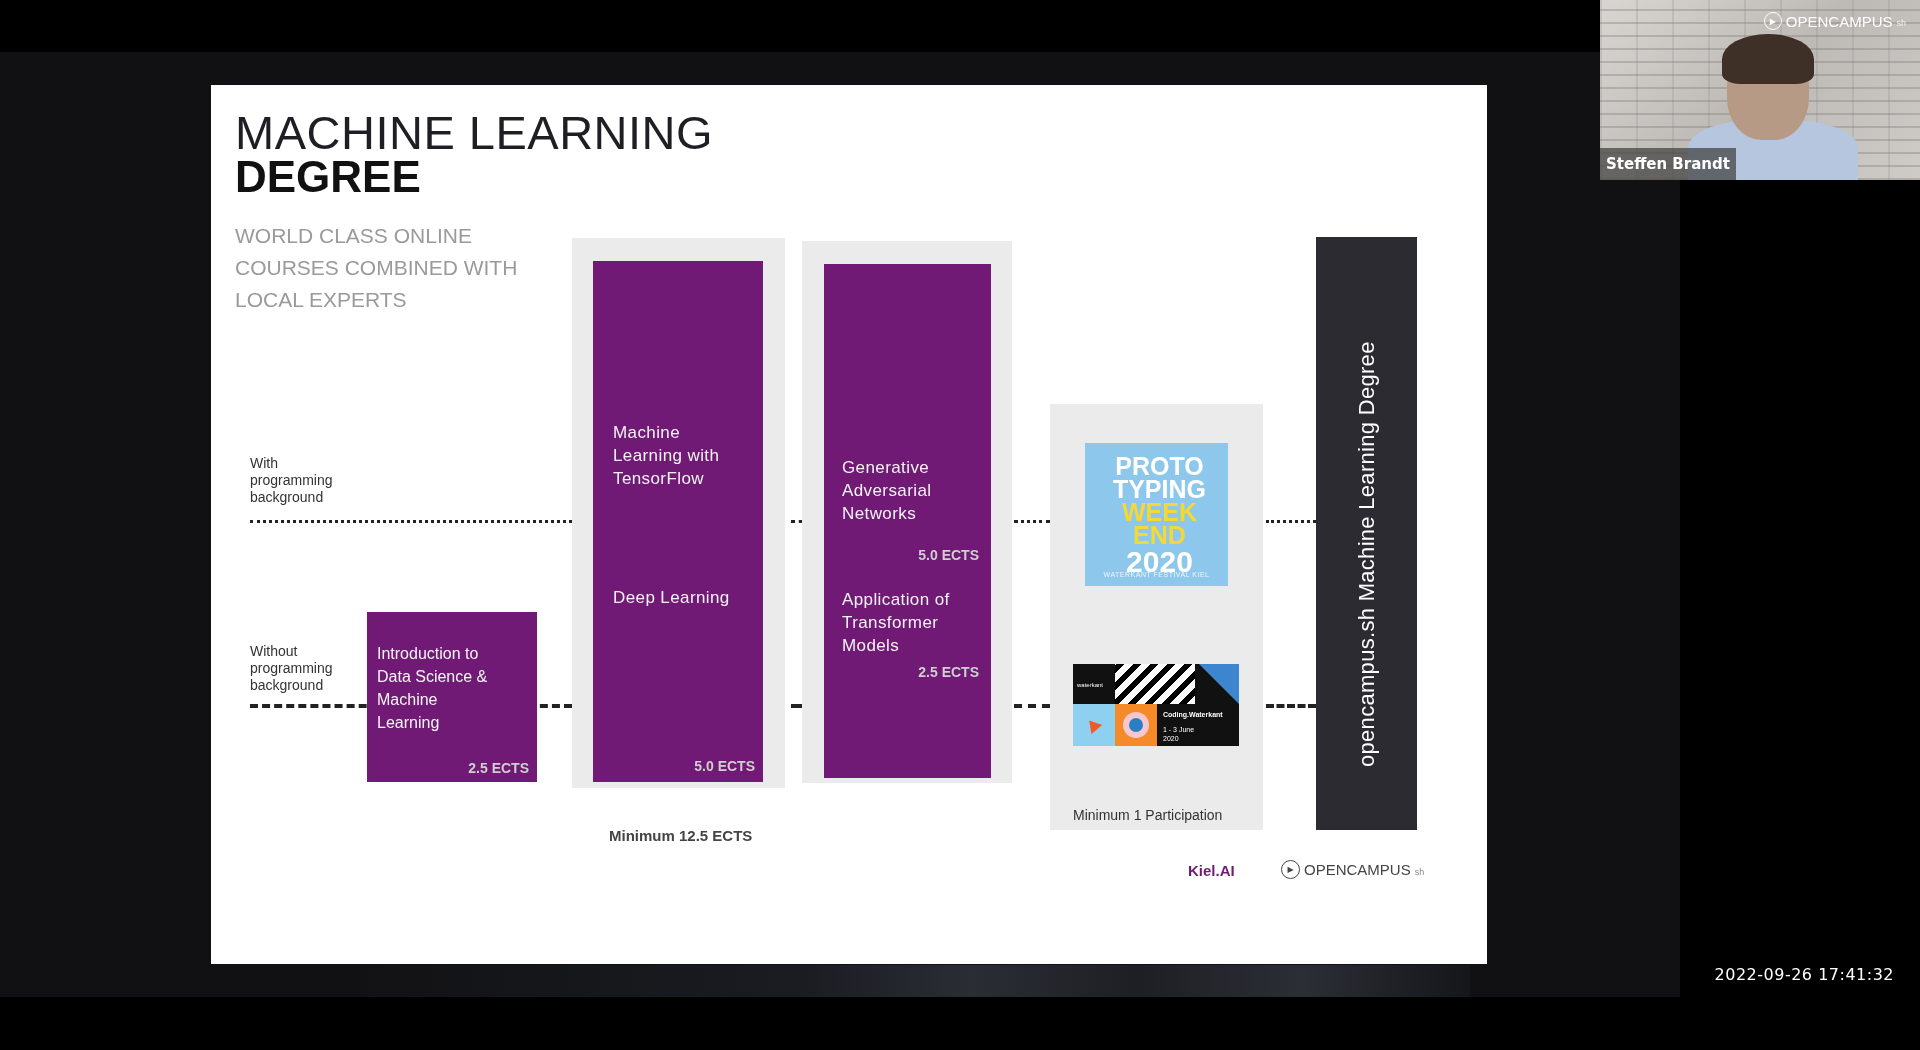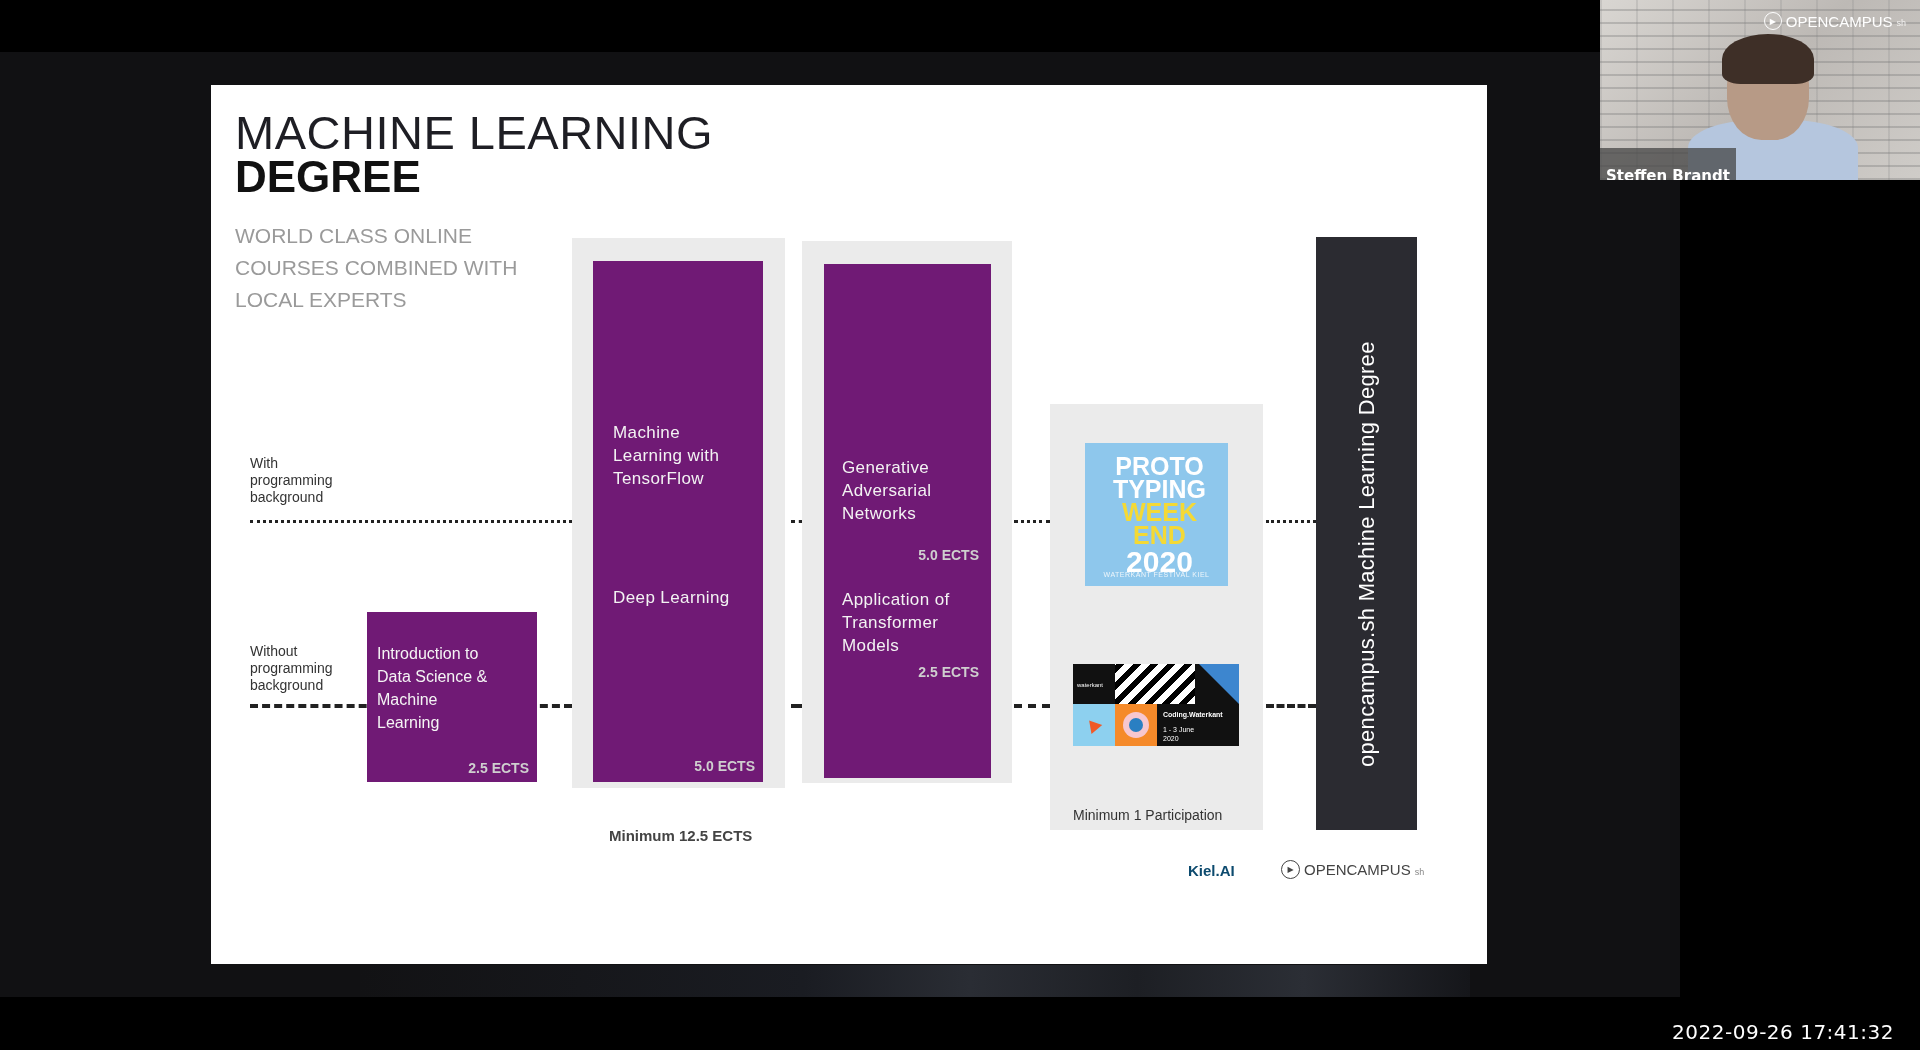--- a/index.html
+++ b/index.html
@@ -1,35 +1,35 @@
 <!DOCTYPE html>
 <html><head>
 <meta charset="utf-8">
 <style>
   html, body { margin:0; padding:0; }
   body { width:1920px; height:1050px; background:#000; position:relative; overflow:hidden; font-family:"Liberation Sans", sans-serif; }
   .topbar { position:absolute; left:0; top:0; width:1920px; height:52px; background:#000; }
   .stage { position:absolute; left:0; top:52px; width:1680px; height:945px; background:#111113; }
   .stage-bottom-texture { position:absolute; left:360px; top:965px; width:1110px; height:32px; background:linear-gradient(90deg,#121214 0%,#1a1c22 40%,#2a2d34 55%,#1d1f24 70%,#2b2e35 85%,#15161a 100%); }
   .bottombar { position:absolute; left:0; top:997px; width:1920px; height:53px; background:#000; }
-  .timestamp { position:absolute; right:26px; top:1020px; color:#fff; font-family:"DejaVu Sans", sans-serif; font-size:20px; letter-spacing:0.5px; }
+  .timestamp { position:absolute; right:26px; top:965px; color:#fff; font-family:"DejaVu Sans", sans-serif; font-size:16px; letter-spacing:0.5px; }
 
   
   .video-tile { position:absolute; left:1600px; top:0; width:320px; height:180px; overflow:hidden;
     background:
       repeating-linear-gradient(0deg, rgba(120,120,120,0.35) 0 2px, transparent 2px 13px),
       repeating-linear-gradient(90deg, rgba(140,140,140,0.25) 0 2px, transparent 2px 36px),
       linear-gradient(135deg,#d9d6d2,#bdb9b5 50%,#cfccc8); }
   .video-person-head { position:absolute; left:127px; top:40px; width:82px; height:100px; background:#b79a86; border-radius:45% 45% 42% 42%; }
   .video-person-hair { position:absolute; left:122px; top:34px; width:92px; height:50px; background:#3e2f27; border-radius:50% 50% 20% 20%; }
   .video-person-body { position:absolute; left:88px; top:120px; width:170px; height:70px; background:#b5c6de; border-radius:40% 40% 0 0; }
   .video-watermark { position:absolute; right:14px; top:12px; color:#fff; font-size:15px; display:flex; align-items:center; gap:4px; }
   .video-watermark .ring { width:16px; height:16px; border:1.5px solid #fff; border-radius:50%; display:inline-flex; align-items:center; justify-content:center; font-size:8px; }
   .video-watermark .sh { font-size:9px; opacity:0.8; margin-top:4px; }
-  .video-name { position:absolute; left:0; top:148px; padding:16px 6px; height:24px; background:rgba(70,70,70,0.75); color:#fff; font-family:"DejaVu Sans", sans-serif; font-weight:bold; font-size:15px; line-height:24px; }
+  .video-name { position:absolute; left:0; top:148px; padding:4px 6px; height:24px; background:rgba(70,70,70,0.75); color:#fff; font-family:"DejaVu Sans", sans-serif; font-weight:bold; font-size:15px; line-height:24px; }
 
   
   .slide { position:absolute; left:211px; top:85px; width:1276px; height:879px; background:#fff; }
   .title-light { position:absolute; left:24px; top:22px; font-size:47px; color:#1e1e24; font-weight:normal; letter-spacing:0.5px; line-height:52px; }
   .title-bold { position:absolute; left:24px; top:68px; font-size:44px; color:#111; font-weight:bold; line-height:48px; }
   .subtitle { position:absolute; left:24px; top:135px; width:320px; font-size:21px; color:#9a9a9a; line-height:32px; }
 
   .lbl { position:absolute; font-size:14px; color:#333; line-height:17px; }
   .line-dotted { position:absolute; border-top:3px dotted #222; height:0; }
   .line-dashed { position:absolute; border-top:4px dashed #222; height:0; }
@@ -56,21 +56,21 @@
   .wk-blue { position:absolute; left:0; top:40px; width:42px; height:42px; background:#8dd0ef; }
   .wk-arrow { position:absolute; left:14px; top:54px; width:0; height:0; border-left:12px solid #f05a28; border-top:7px solid transparent; border-bottom:7px solid transparent; transform:rotate(-130deg); }
   .wk-orange { position:absolute; left:42px; top:40px; width:42px; height:42px; background:#f58a2a; }
   .wk-ring { position:absolute; left:50px; top:48px; width:26px; height:26px; border-radius:50%; background:#f7c7cf; }
   .wk-eye { position:absolute; left:56px; top:54px; width:14px; height:14px; border-radius:50%; background:#2a7fc2; }
   .wk-text { position:absolute; left:90px; top:46px; color:#fff; font-size:7px; line-height:9px; }
 
   .final-col { position:absolute; background:#2b2b31; }
   .final-text { position:absolute; color:#fff; font-size:22px; white-space:nowrap; transform:rotate(-90deg); transform-origin:left top; letter-spacing:0.3px; }
 
-  .kiel { position:absolute; font-size:15px; font-weight:bold; color:#0c4a6e; }
+  .kiel { position:absolute; font-size:15px; font-weight:bold; color:#701a75; }
   .oc-logo { position:absolute; display:flex; align-items:center; gap:4px; color:#444; font-size:15px; }
   .oc-logo .ring { width:17px; height:17px; border:1.5px solid #444; border-radius:50%; display:inline-flex; align-items:center; justify-content:center; font-size:8px; }
   .oc-logo .sh { font-size:9px; color:#888; margin-top:4px; }
 </style>
 </head>
 <body>
 
 <div class="topbar"></div>
 <div class="stage"></div>
 <div class="stage-bottom-texture"></div>

